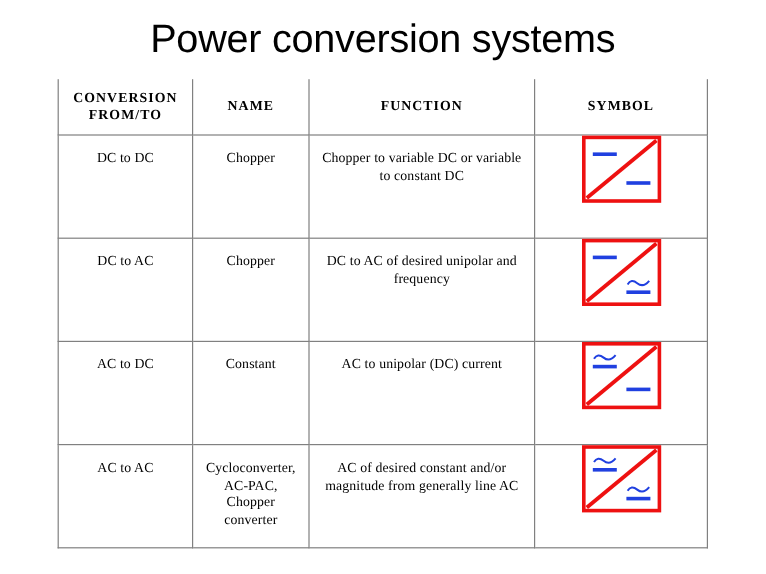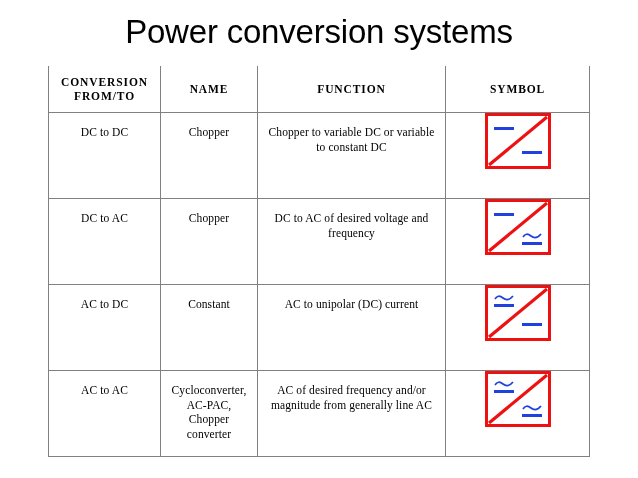--- a/index.html
+++ b/index.html
@@ -210,21 +210,21 @@
         </tr>
 
         <tr>
           <td>
             <span class="cell-text">DC to AC</span>
           </td>
           <td>
             <span class="cell-text">Chopper</span>
           </td>
           <td>
-            <span class="cell-text">DC to AC of desired voltage and frequency</span>
+            <span class="cell-text">DC to AC of desired unipolar and frequency</span>
           </td>
           <td class="sym-cell">
             <span class="symbol-box">
               <svg class="diag" viewBox="0 0 60 50">
                 <line x1="1" y1="49" x2="59" y2="1" stroke="#ee1111" stroke-width="3.2"></line>
               </svg>
               <span class="marker tl dc-only">
                 <span class="dash"></span>
               </span>
               <span class="marker br ac">
@@ -266,21 +266,21 @@
         </tr>
 
         <tr>
           <td>
             <span class="cell-text">AC to AC</span>
           </td>
           <td>
             <span class="cell-text">Cycloconverter, AC-PAC, Chopper converter</span>
           </td>
           <td>
-            <span class="cell-text">AC of desired frequency and/or magnitude from generally line AC</span>
+            <span class="cell-text">AC of desired constant and/or magnitude from generally line AC</span>
           </td>
           <td class="sym-cell">
             <span class="symbol-box">
               <svg class="diag" viewBox="0 0 60 50">
                 <line x1="1" y1="49" x2="59" y2="1" stroke="#ee1111" stroke-width="3.2"></line>
               </svg>
               <span class="marker tl ac">
                 <svg class="tilde" viewBox="0 0 20 8">
                   <path d="M1 5 Q4 0 9 4 Q14 8 19 2" stroke="#2040e0" stroke-width="1.7" fill="none"></path>
                 </svg>

